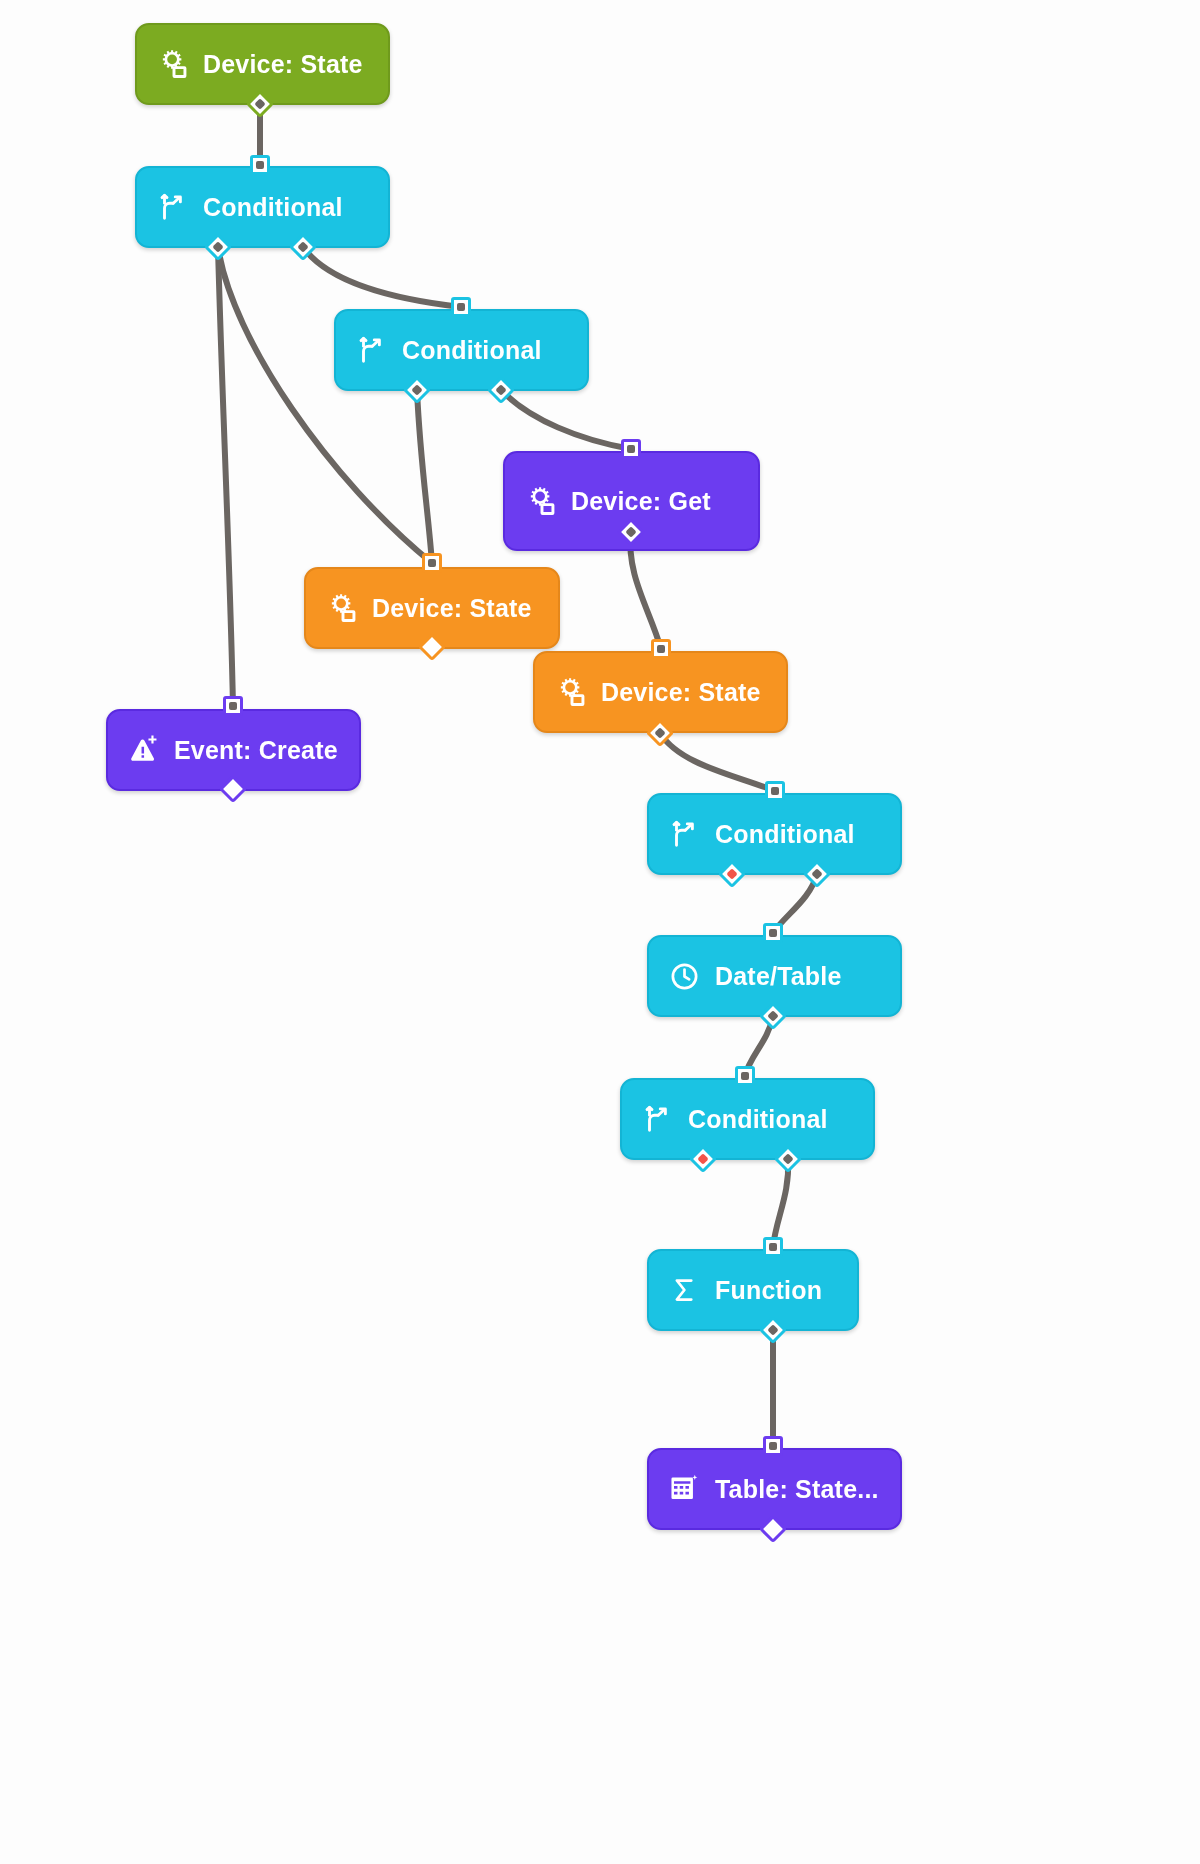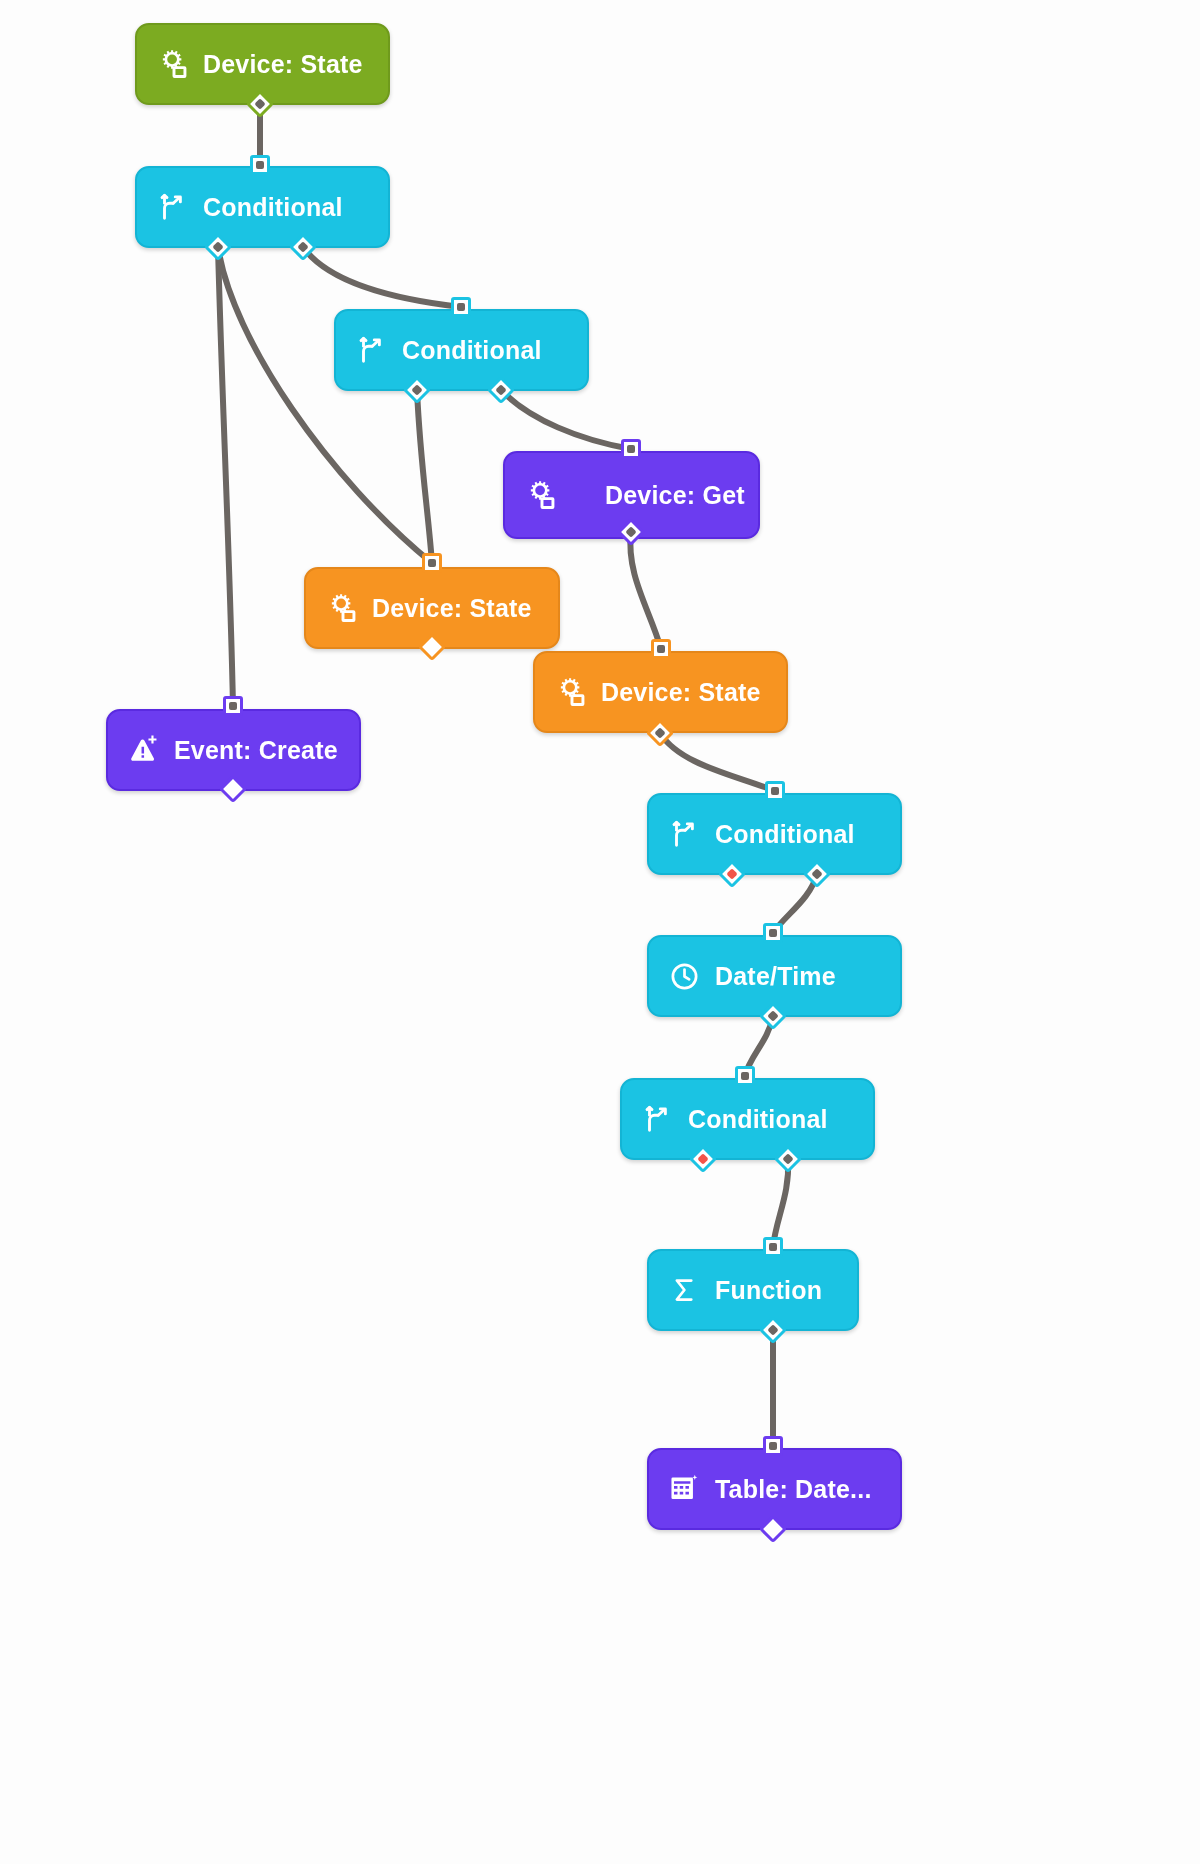--- a/index.html
+++ b/index.html
@@ -129,21 +129,21 @@
           <svg width="30" height="30" viewBox="0 0 24 24" fill="none" stroke="#fff" stroke-width="2.3" stroke-linecap="round" stroke-linejoin="round">
             <path d="M6 21V13c0-2.2 1.8-4 4-4h3"></path>
             <path d="M6 9V3"></path>
             <path d="M4 4.5L6 2.6 8 4.5"></path>
             <path d="M13 9l5-4.6"></path>
             <path d="M14.6 3.9h4.1v4"></path>
           </svg>
         </span>
         <span class="nlabel">Conditional</span>
       </div>
-      <div class="node" style="left: 503px; top: 451px; width: 257px; height: 88px; background: rgb(108, 60, 240); border: 2px solid rgb(90, 42, 224); gap: 34px;">
+      <div class="node" style="left: 503px; top: 451px; width: 257px; height: 100px; background: rgb(108, 60, 240); border: 2px solid rgb(90, 42, 224);">
         <span class="nicon">
           <svg width="32" height="32" viewBox="0 0 24 24" fill="#fff">
             <path d="M9.6 2.2l.5 1.45a6.6 6.6 0 0 1 1.5-.2V1.9h1.7v1.55c.52.04 1.02.15 1.5.31l.72-1.33 1.48.8-.72 1.33c.4.3.76.66 1.06 1.07l1.34-.72.8 1.48-1.34.72c.16.48.27.98.31 1.5h1.55v1.7h-1.55a6.6 6.6 0 0 1-.2 1.5l1.45.5-.55 1.6-1.45-.5c-.25.45-.56.86-.92 1.22l.9 1.24-1.38 1-.9-1.24c-.44.22-.9.38-1.4.47v1.53h-1.7v-1.53a6.5 6.5 0 0 1-1.4-.47l-.9 1.24-1.38-1 .9-1.24a6.4 6.4 0 0 1-.92-1.22l-1.45.5-.55-1.6 1.45-.5a6.6 6.6 0 0 1-.2-1.5H4.6v-1.7h1.55c.04-.52.15-1.02.31-1.5l-1.34-.72.8-1.48 1.34.72c.3-.41.66-.77 1.06-1.07L7.6 3.66l1.48-.8z" opacity="0"></path>
             <path d="M11.3 1.6h1.55v1.42c.47.05.93.16 1.36.32l.69-1.23 1.35.76-.69 1.23c.36.28.69.6.96.96l1.23-.69.76 1.35-1.23.69c.16.43.27.88.32 1.36h1.42v1.55h-1.42a5.9 5.9 0 0 1-.32 1.36l1.23.69-.76 1.35-1.23-.69c-.27.36-.6.68-.96.96l.69 1.23-1.35.76-.69-1.23a5.8 5.8 0 0 1-1.36.32v1.42H11.3v-1.42a5.8 5.8 0 0 1-1.36-.32l-.69 1.23-1.35-.76.69-1.23a5.6 5.6 0 0 1-.96-.96l-1.23.69-.76-1.35 1.23-.69a5.9 5.9 0 0 1-.32-1.36H5.13V7.73h1.42c.05-.48.16-.93.32-1.36L5.64 5.68l.76-1.35 1.23.69c.27-.36.6-.68.96-.96l-.69-1.23 1.35-.76.69 1.23c.43-.16.89-.27 1.36-.32V1.6zm.78 3.25a3.66 3.66 0 1 0 0 7.32 3.66 3.66 0 0 0 0-7.32z"></path>
             <path d="M13.9 13.6h7.4a1.5 1.5 0 0 1 1.5 1.5v5.9a1.5 1.5 0 0 1-1.5 1.5h-7.4a1.5 1.5 0 0 1-1.5-1.5v-5.9a1.5 1.5 0 0 1 1.5-1.5zm.7 2.2v4.5h6v-4.5h-6z"></path>
           </svg>
         </span>
         <span class="nlabel">Device: Get</span>
       </div>
       <div class="node" style="left: 304px; top: 567px; width: 256px; height: 82px; background: rgb(247, 148, 33); border: 2px solid rgb(229, 135, 26);">
@@ -187,21 +187,21 @@
         </span>
         <span class="nlabel">Conditional</span>
       </div>
       <div class="node" style="left: 647px; top: 935px; width: 255px; height: 82px; background: rgb(27, 195, 227); border: 2px solid rgb(19, 180, 212);">
         <span class="nicon">
           <svg width="31" height="31" viewBox="0 0 24 24" fill="none" stroke="#fff" stroke-width="2.1" stroke-linecap="round" stroke-linejoin="round">
             <circle cx="12" cy="12" r="9"></circle>
             <path d="M12 6.6V12l3.6 2.2"></path>
           </svg>
         </span>
-        <span class="nlabel">Date/Time</span>
+        <span class="nlabel">Date/Table</span>
       </div>
       <div class="node" style="left: 620px; top: 1078px; width: 255px; height: 82px; background: rgb(27, 195, 227); border: 2px solid rgb(19, 180, 212);">
         <span class="nicon">
           <svg width="30" height="30" viewBox="0 0 24 24" fill="none" stroke="#fff" stroke-width="2.3" stroke-linecap="round" stroke-linejoin="round">
             <path d="M6 21V13c0-2.2 1.8-4 4-4h3"></path>
             <path d="M6 9V3"></path>
             <path d="M4 4.5L6 2.6 8 4.5"></path>
             <path d="M13 9l5-4.6"></path>
             <path d="M14.6 3.9h4.1v4"></path>
           </svg>
@@ -216,21 +216,21 @@
         </span>
         <span class="nlabel">Function</span>
       </div>
       <div class="node" style="left: 647px; top: 1448px; width: 255px; height: 82px; background: rgb(108, 60, 240); border: 2px solid rgb(90, 42, 224);">
         <span class="nicon">
           <svg width="32" height="32" viewBox="0 0 24 24" fill="#fff">
             <path d="M3.6 3.4h14.1a1 1 0 0 1 1 1v14.1a1 1 0 0 1-1 1H3.6a1 1 0 0 1-1-1V4.4a1 1 0 0 1 1-1zm.9 2.8v1.9h12.3V6.2H4.5zm0 3.6v2.1h2.6V9.8H4.5zm4.3 0v2.1h2.6V9.8H8.8zm4.3 0v2.1h2.6V9.8h-2.6zM4.5 14v2.1h2.6V14H4.5zm4.3 0v2.1h2.6V14H8.8zm4.3 0v2.1h2.6V14h-2.6z"></path>
             <path d="M20.1 1.3l.52 1.45 1.45.52-1.45.52-.52 1.45-.52-1.45-1.45-.52 1.45-.52.52-1.45z"></path>
           </svg>
         </span>
-        <span class="nlabel">Table: Date...</span>
+        <span class="nlabel">Table: State...</span>
       </div>
     </div>
   <div id="port-layer">
       <div class="port diamond" style="left: 260px; top: 104px; background: rgb(255, 255, 255); border: 3px solid rgb(124, 171, 33);">
         <span class="inner" style="background: rgb(107, 102, 98);"></span>
       </div>
       <div class="port square" style="left: 260px; top: 165px; background: rgb(255, 255, 255); border: 3px solid rgb(27, 195, 227);">
         <span class="inner" style="background: rgb(107, 102, 98);"></span>
       </div>
       <div class="port diamond" style="left: 218px; top: 247px; background: rgb(255, 255, 255); border: 3px solid rgb(27, 195, 227);">

